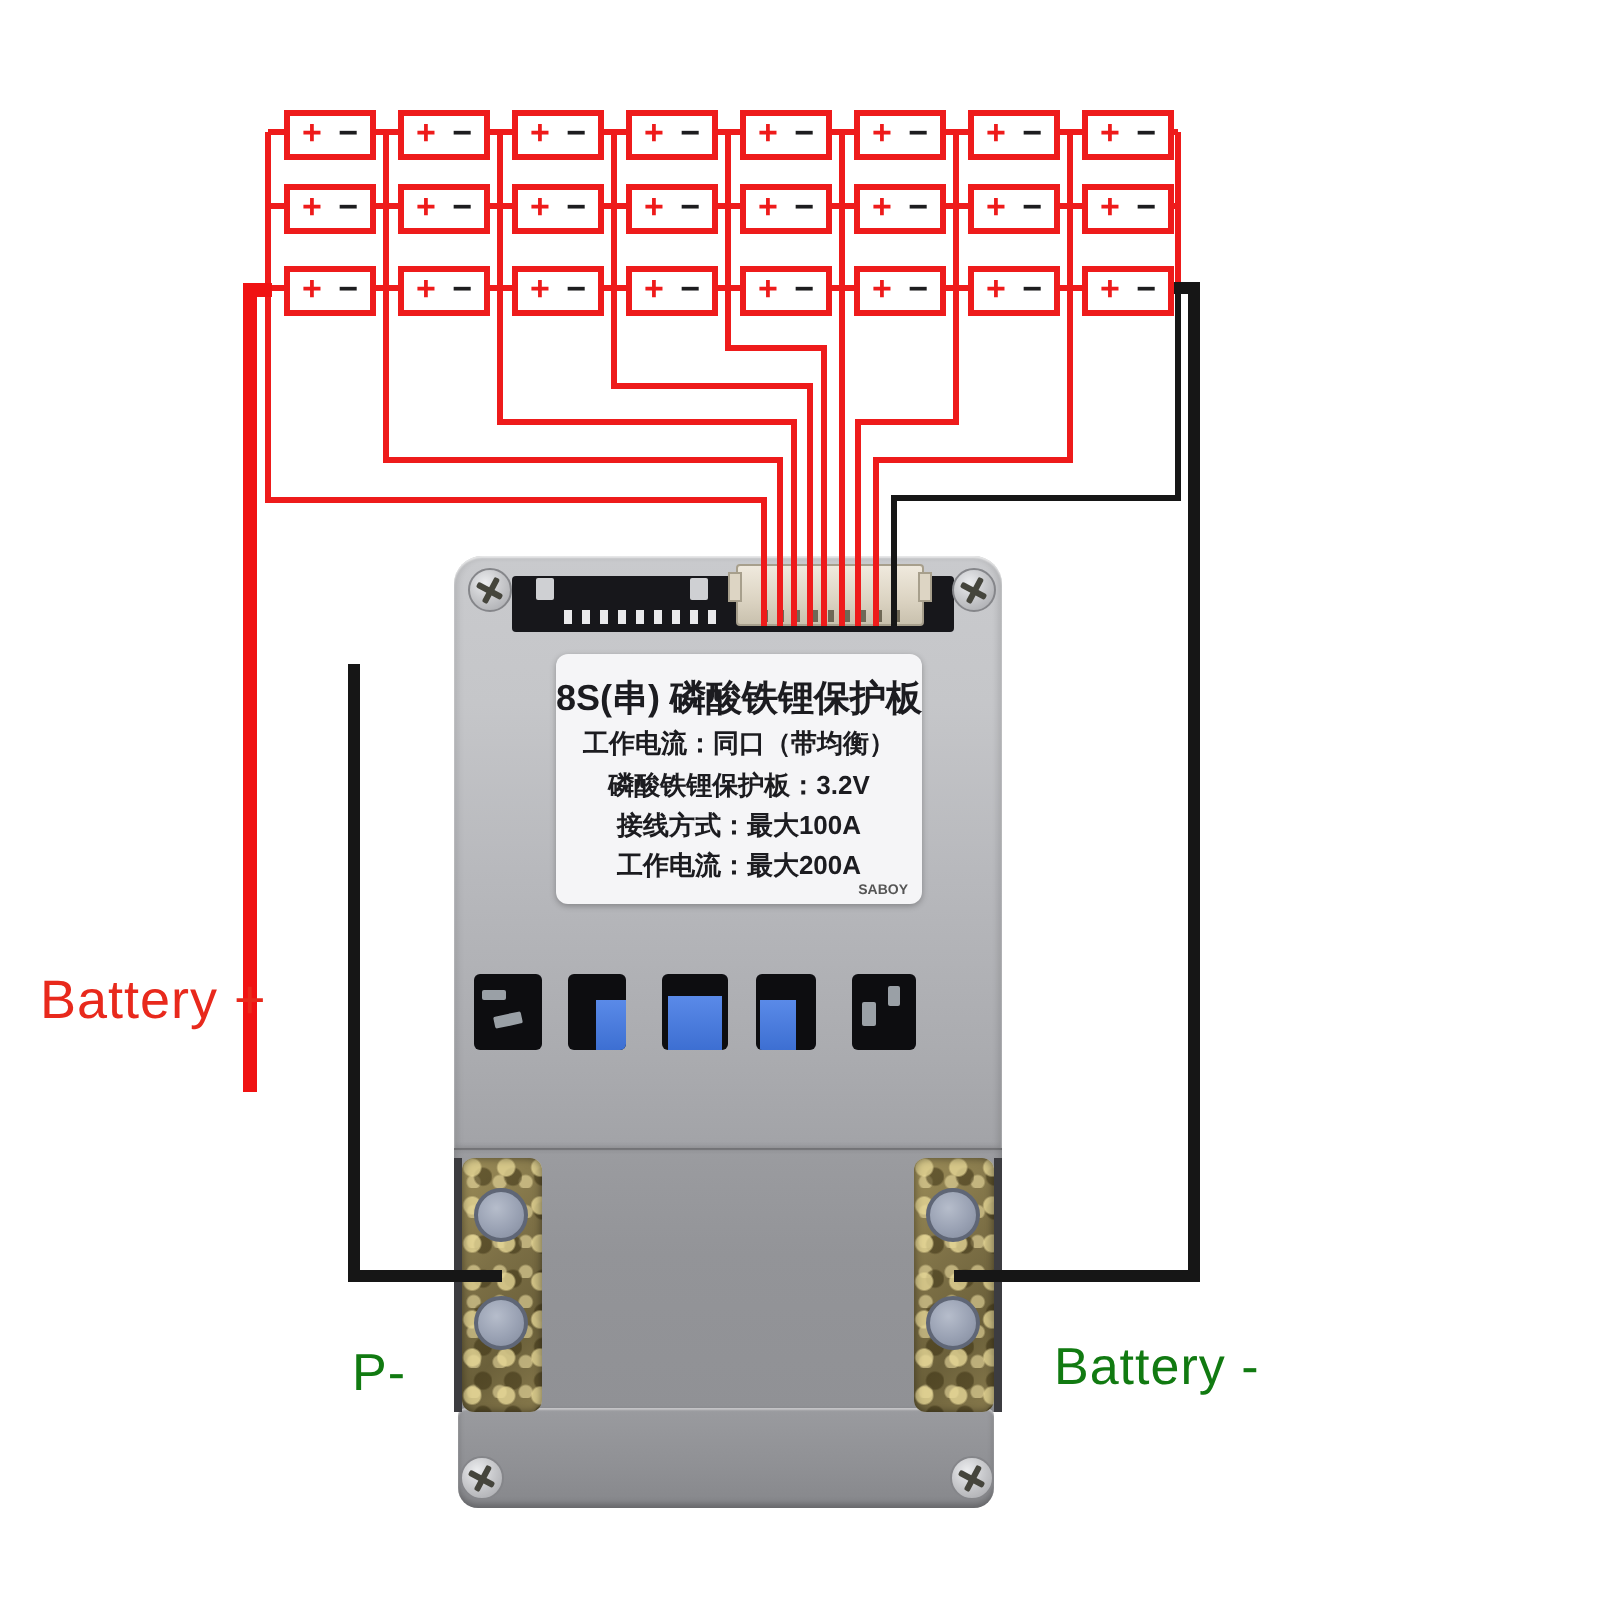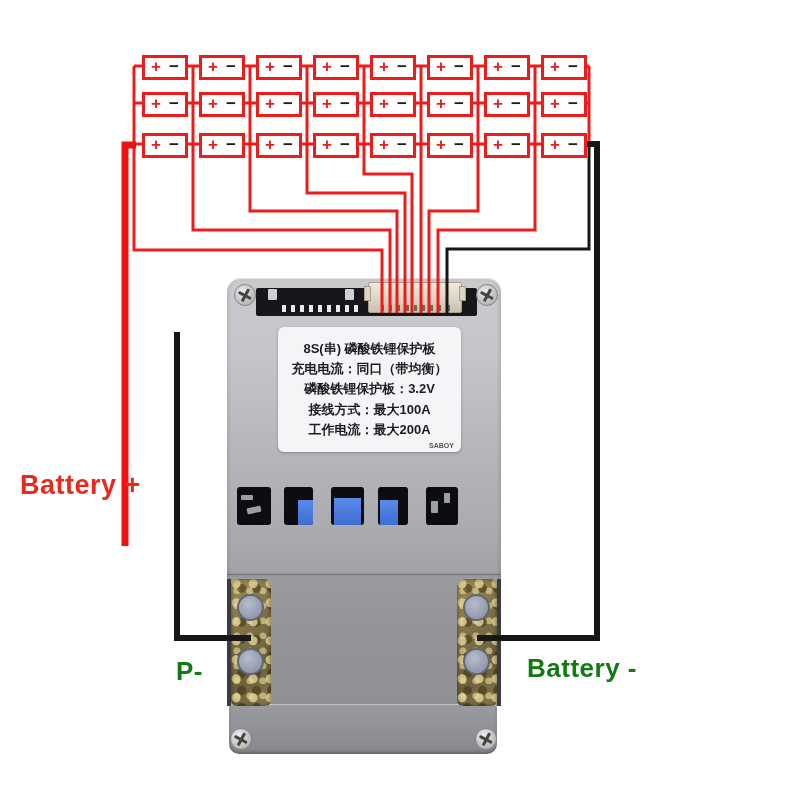--- a/index.html
+++ b/index.html
@@ -52,21 +52,21 @@
   .balance-wing{position:absolute;width:5px;height:13px;top:3px;background:#ddd5c4;border:1px solid #a79f8c;}
   .pin-slot{position:absolute;width:3px;height:6px;background:#6f6856;bottom:1px;}
   .bms-label{
     position:absolute;left:51px;top:49px;width:183px;height:125px;
     background:#f5f5f7;border-radius:6px;
     box-shadow:0 1px 3px rgba(0,0,0,.28);
     display:flex;flex-direction:column;justify-content:center;align-items:center;
     gap:4px;
   }
   .bms-line{color:#1c1c20;font-weight:bold;font-size:13px;white-space:nowrap;line-height:1.25;}
-  .bms-line.first{font-size:13px;}
+  .bms-line.first{font-size:18px;}
   .bms-brand{position:absolute;right:7px;bottom:3px;font-size:7px;color:#555;font-weight:bold;}
   .window{position:absolute;top:209px;height:38px;background:#0d0d10;border-radius:3px;overflow:hidden;}
   .blue-chip{position:absolute;background:linear-gradient(180deg,#5a8ae8,#3d6fd2);}
   .metal-bit{position:absolute;background:#9aa0a6;border-radius:1px;}
   .pad{
     position:absolute;top:301px;width:40px;height:127px;border-radius:6px;
     background:
       radial-gradient(circle at 30% 25%, rgba(230,215,150,.8) 0 4px, rgba(0,0,0,0) 5px),
       radial-gradient(circle at 70% 55%, rgba(60,50,20,.55) 0 4px, rgba(0,0,0,0) 5px),
       radial-gradient(circle at 45% 80%, rgba(235,220,160,.6) 0 3px, rgba(0,0,0,0) 4px),
@@ -83,21 +83,21 @@
   .screw{
     position:absolute;width:22px;height:22px;border-radius:50%;
     background:radial-gradient(circle at 38% 32%,#ecedef 0%,#c9cacd 45%,#a4a5a9 100%);
     border:1px solid #85868a;box-sizing:border-box;
   }
   .screw .cross{position:absolute;left:0;top:0;width:100%;height:100%;transform:rotate(28deg);}
   .screw .bar{position:absolute;background:#45453c;border-radius:1px;}
   .screw .bar.h{left:3px;top:8.5px;width:14px;height:3px;}
   .screw .bar.v{left:8.5px;top:3px;width:3px;height:14px;}
   #wires-front{z-index:4;}
-  .anno{position:absolute;font-weight:bold;z-index:5;letter-spacing:0.5px;}
+  .anno{position:absolute;font-weight:normal;z-index:5;letter-spacing:0.5px;margin-top:15px;}
   .anno.red{color:var(--anno-red);font-size:27px;}
   .anno.green{color:var(--anno-green);font-size:26px;}
 </style>
 </head>
 <body>
 
 <div id="stage">
 
   <svg id="wires-back" width="800" height="800">
     <g stroke="#ee1b1b" stroke-width="3" fill="none" class="bus-red">
@@ -248,21 +248,21 @@
           <div class="pin-slot" style="left: 36.6px;"></div>
           <div class="pin-slot" style="left: 44.8px;"></div>
           <div class="pin-slot" style="left: 53px;"></div>
           <div class="pin-slot" style="left: 61.2px;"></div>
           <div class="pin-slot" style="left: 69.4px;"></div>
           <div class="pin-slot" style="left: 77.6px;"></div>
         </div>
     </div>
 
     <div class="bms-label">
-      <div id="label-lines" style="display:contents"><div class="bms-line first">8S(串) 磷酸铁锂保护板</div><div class="bms-line">充电电流：同口（带均衡）</div><div class="bms-line">磷酸铁锂保护板：3.2V</div><div class="bms-line">接线方式：最大100A</div><div class="bms-line">工作电流：最大200A</div></div>
+      <div id="label-lines" style="display:contents"><div class="bms-line first">8S(串) 磷酸铁锂保护板</div><div class="bms-line">工作电流：同口（带均衡）</div><div class="bms-line">磷酸铁锂保护板：3.2V</div><div class="bms-line">接线方式：最大100A</div><div class="bms-line">工作电流：最大200A</div></div>
       <div class="bms-brand">SABOY</div>
     </div>
 
     <div class="window" style="left:10px;width:34px">
       <div class="metal-bit" style="left:4px;top:8px;width:12px;height:5px"></div>
       <div class="metal-bit" style="left:10px;top:20px;width:14px;height:6px;transform:rotate(-12deg)"></div>
     </div>
     <div class="window" style="left:57px;width:29px">
       <div class="blue-chip" style="left:14px;top:13px;width:15px;height:25px"></div>
     </div>

